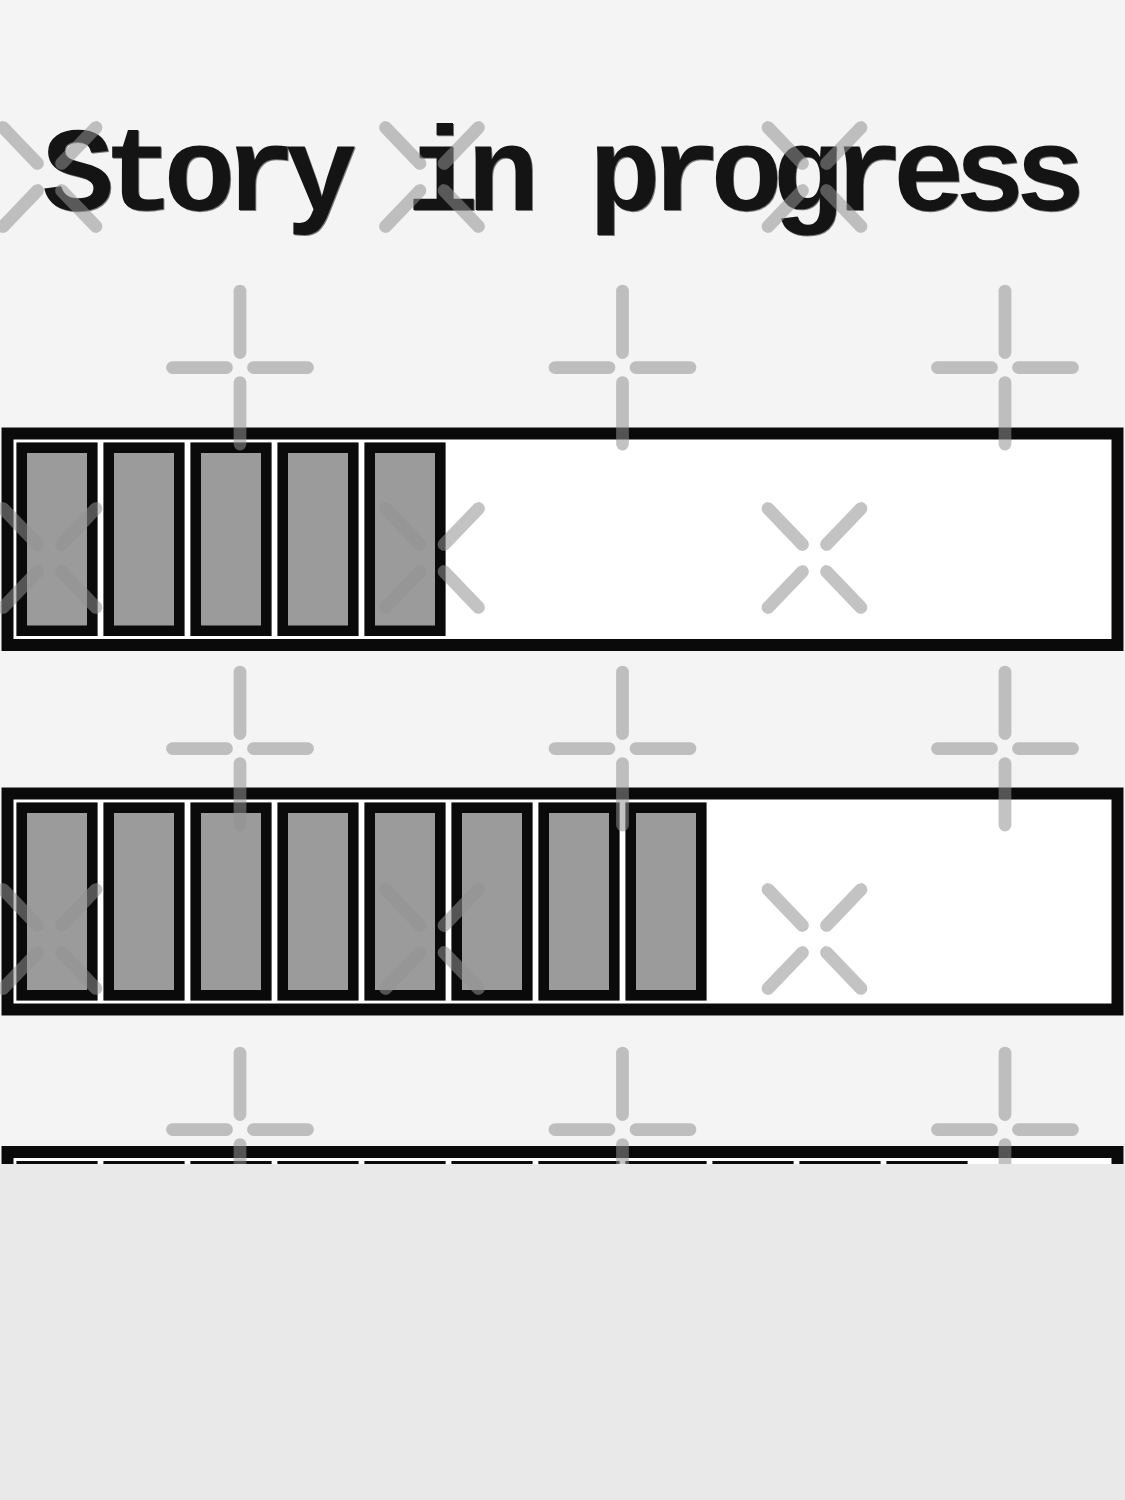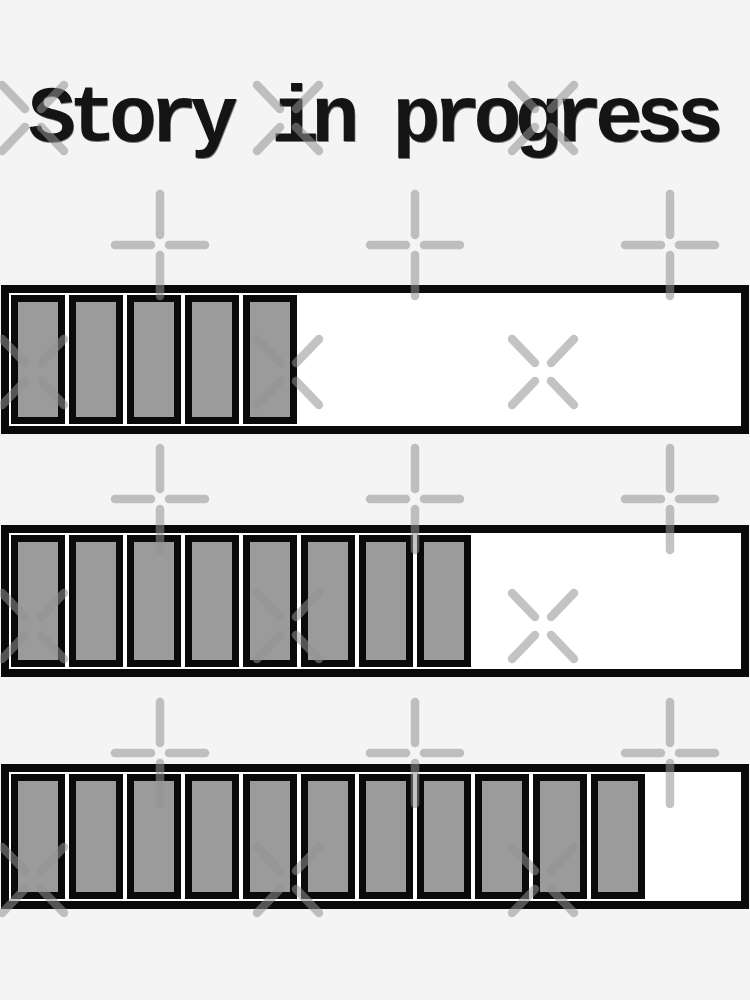--- a/index.html
+++ b/index.html
@@ -3,21 +3,21 @@
 <meta charset="utf-8">
 <style>
   html, body {
     margin: 0;
     padding: 0;
     background: #e9e9e9;
   }
   .canvas {
     position: relative;
     width: 750px;
-    height: 1000px;
+    height: 776px;
     background: var(--bg, #f5f4f5);
     overflow: hidden;
     font-family: "Liberation Sans", sans-serif;
   }
   .title {
     position: absolute;
     left: 28px;
     top: 80px;
     font-family: "Liberation Mono", "DejaVu Sans Mono", monospace;
     font-weight: bold;

